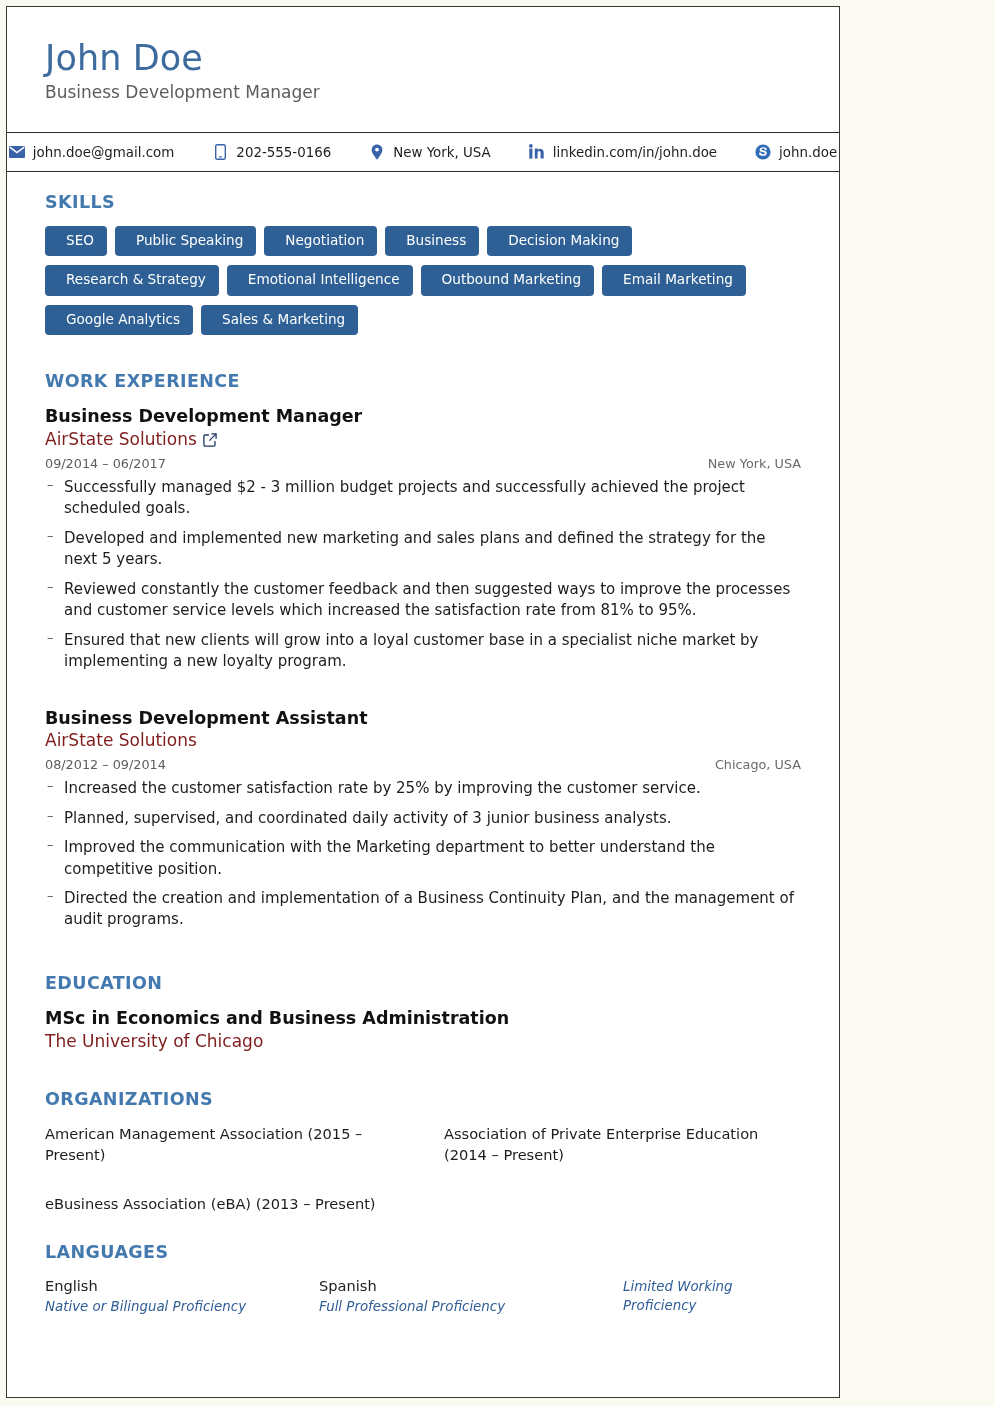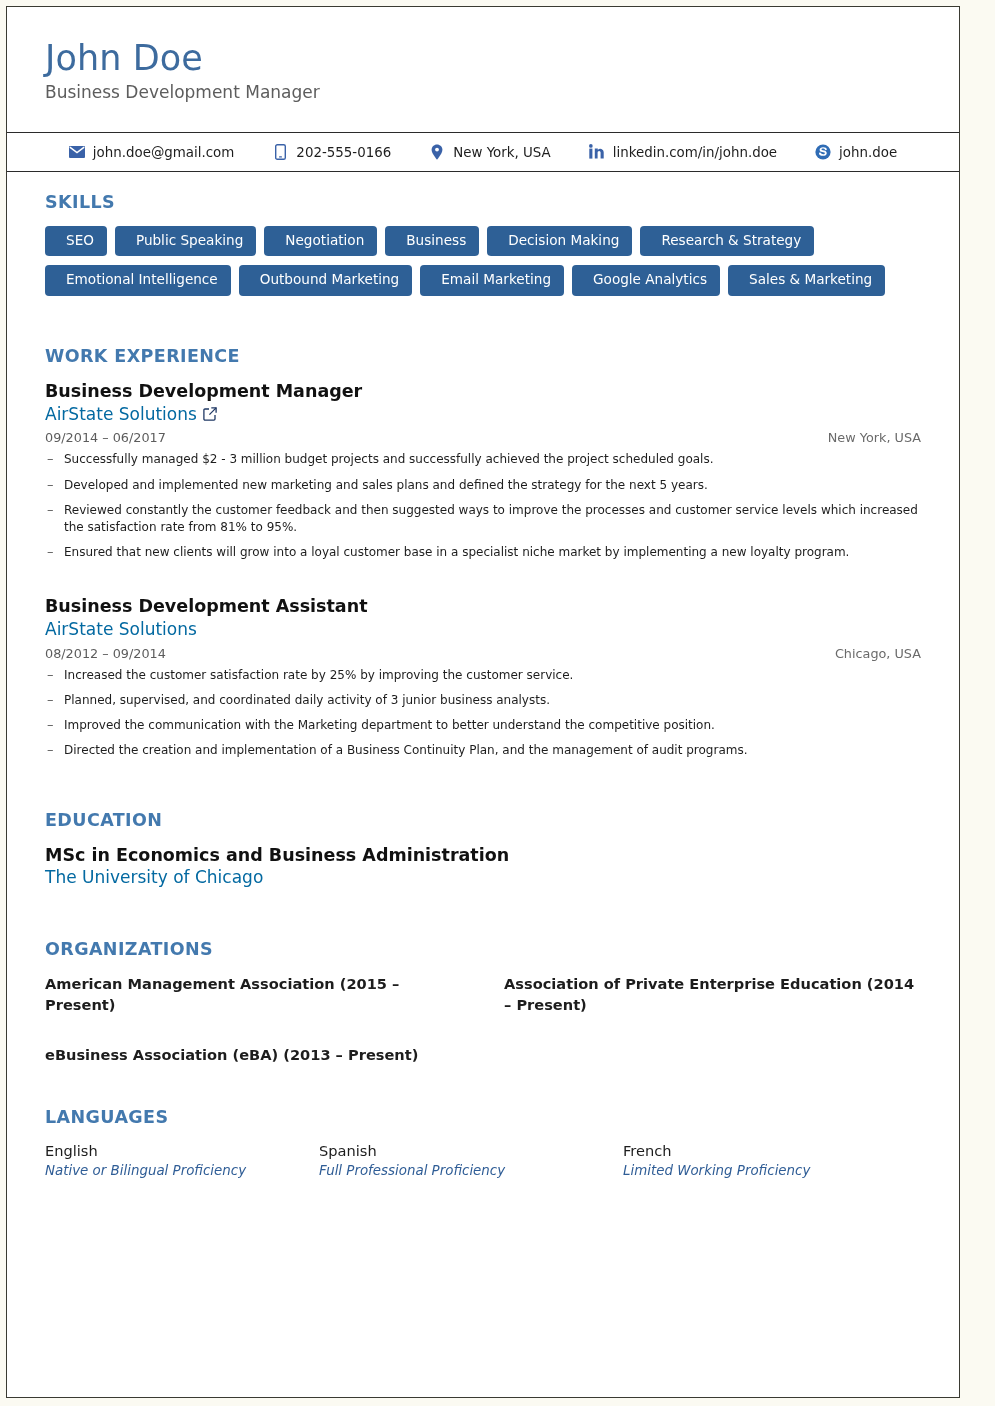--- a/index.html
+++ b/index.html
@@ -10,21 +10,21 @@
     width: 995px;
     height: 1406px;
     background: #fbfaf2;
     font-family: "DejaVu Sans", "Liberation Sans", sans-serif;
     overflow: hidden;
   }
   .page-frame {
     position: absolute;
     left: 6px;
     top: 6px;
-    width: 954px;
+    width: 834px;
     height: 1392px;
     background: #ffffff;
     border: 1px solid #3a3a32;
     box-sizing: border-box;
   }
   .page-inner {
     position: absolute;
     left: 0;
     top: 0;
     right: 0;
@@ -88,21 +88,21 @@
     width: 16px;
     height: 16px;
     flex: 0 0 auto;
   }
   .contact-item .ico svg { display: block; }
 
   
   .content {
     padding: 20px 38px 0 38px;
   }
-  .section { margin-bottom: 16px; }
+  .section { margin-bottom: 2px; }
   .section-title {
     font-size: 17.5px;
     font-weight: bold;
     color: #4379ae;
     letter-spacing: 0.4px;
     margin: 0 0 14px 0;
   }
 
   
   .skills-wrap {
@@ -127,21 +127,21 @@
   
   .entry { margin-bottom: 2px; }
   .entry-role {
     font-size: 17.5px;
     font-weight: bold;
     color: #111111;
     line-height: 1.3;
   }
   .entry-org {
     font-size: 17px;
-    color: #0369a1;
+    color: #7f1d1d;
     font-weight: 400;
     line-height: 1.35;
     display: flex;
     align-items: center;
     gap: 6px;
   }
   .link-ico { display: inline-flex; align-items: center; }
   .link-ico svg { display: block; }
 
   .entry-meta {
@@ -156,42 +156,41 @@
   .entry-meta .loc { color: #6a6a6a; }
 
   ul.bullets {
     list-style: none;
     margin: 0;
     padding: 0;
   }
   ul.bullets li {
     position: relative;
     padding-left: 19px;
-    font-size: 12px;
+    font-size: 15px;
     color: #1d1d1d;
     line-height: 1.43;
     margin-bottom: 8px;
   }
   ul.bullets li::before {
     content: "–";
     position: absolute;
     left: 2px;
     top: -1px;
     color: #555555;
     font-size: 13px;
   }
 
   
   .org-grid {
     display: grid;
     grid-template-columns: 1fr 1fr;
     column-gap: 42px;
     row-gap: 28px;
     max-width: 900px;
-    font-weight: bold;
   }
   .org-item {
     font-size: 14.6px;
     color: #1d1d1d;
     line-height: 1.45;
   }
 
   
   .lang-grid {
     display: grid;
@@ -382,21 +381,20 @@
         <div class="lang-grid">
           <div>
             <div class="lang-name">English</div>
             <div class="lang-level">Native or Bilingual Proficiency</div>
           </div>
           <div>
             <div class="lang-name">Spanish</div>
             <div class="lang-level">Full Professional Proficiency</div>
           </div>
           <div>
-            <div class="lang-name">French</div>
             <div class="lang-level">Limited Working Proficiency</div>
           </div>
         </div>
       </div>
 
     </div>
   </div>
 </div>
 
 </body></html>

